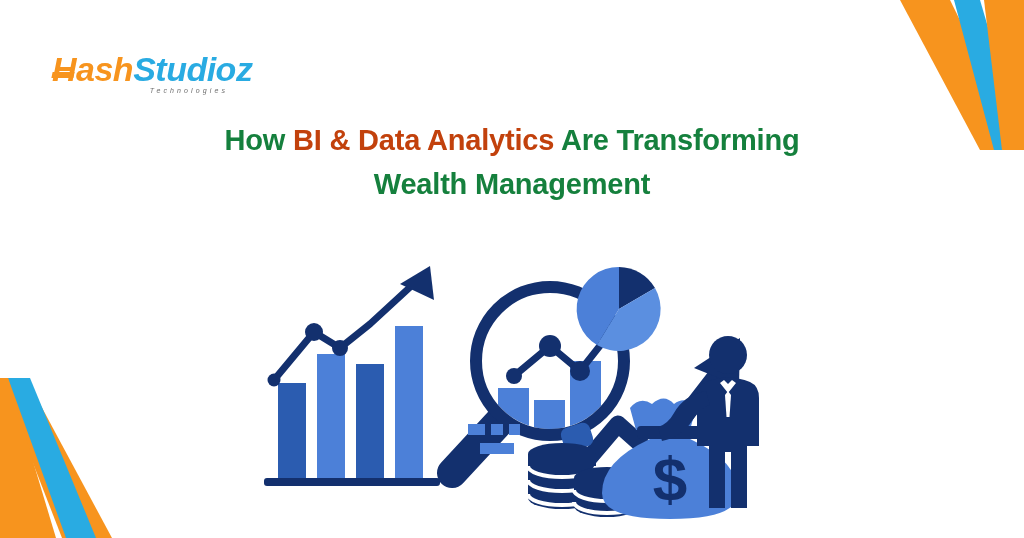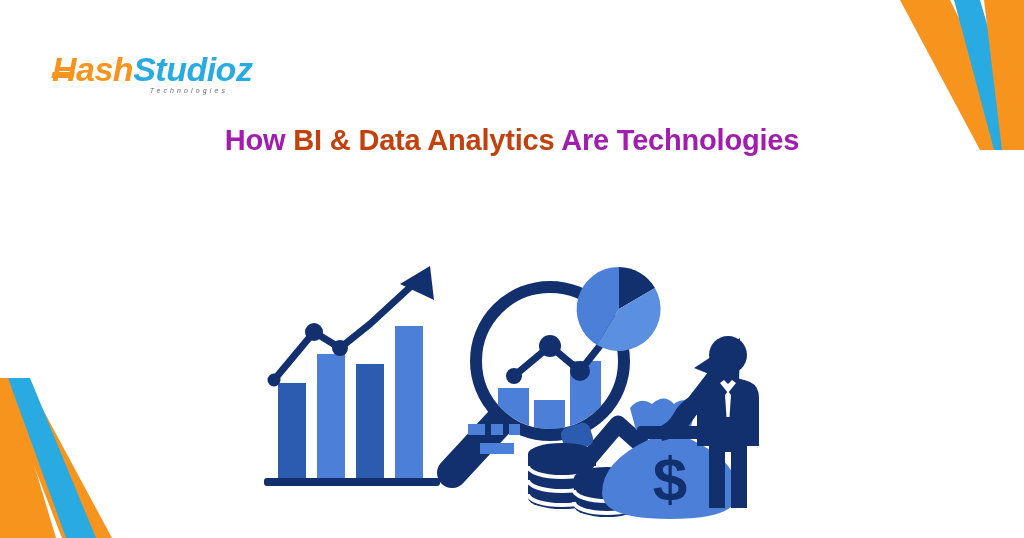--- a/index.html
+++ b/index.html
@@ -68,21 +68,21 @@
     position: absolute;
     left: 0;
     right: 0;
     top: 118px;
     text-align: center;
     font-size: 29px;
     font-weight: bold;
     line-height: 1.52;
     letter-spacing: -0.2px;
   }
-  .hl-orange { color: #a21caf; }
+  .hl-orange { color: #15803d; }
   .hl-blue { color: #c2410c; }
 
   
   #illustration {
     position: absolute;
     left: 262px;
     top: 228px;
     width: 520px;
     height: 292px;
   }
@@ -107,21 +107,22 @@
 
   <div id="logo">
     <div id="logo-bar"></div>
     <div id="logo-wordmark">
       <span class="logo-hash">Hash</span><span class="logo-studioz">Studioz</span>
     </div>
     <div id="logo-tagline">Technologies</div>
   </div>
 
   <div id="headline">
-    <div><span class="hl-orange">How </span><span class="hl-blue">BI &amp; Data Analytics</span><span class="hl-orange"> Are Technologies</span></div>
+    <div><span class="hl-orange">How </span><span class="hl-blue">BI &amp; Data Analytics</span><span class="hl-orange"> Are Transforming</span></div>
+    <div class="hl-orange">Wealth Management</div>
   </div>
 
   <div id="illustration">
     <svg viewBox="0 0 520 292" xmlns="http://www.w3.org/2000/svg">
 
       <g>
 
         <rect x="16" y="155" width="28" height="95" fill="#2B5CB0"></rect>
         <rect x="55" y="126" width="28" height="124" fill="#4C80D8"></rect>
         <rect x="94" y="136" width="28" height="114" fill="#2B5CB0"></rect>

